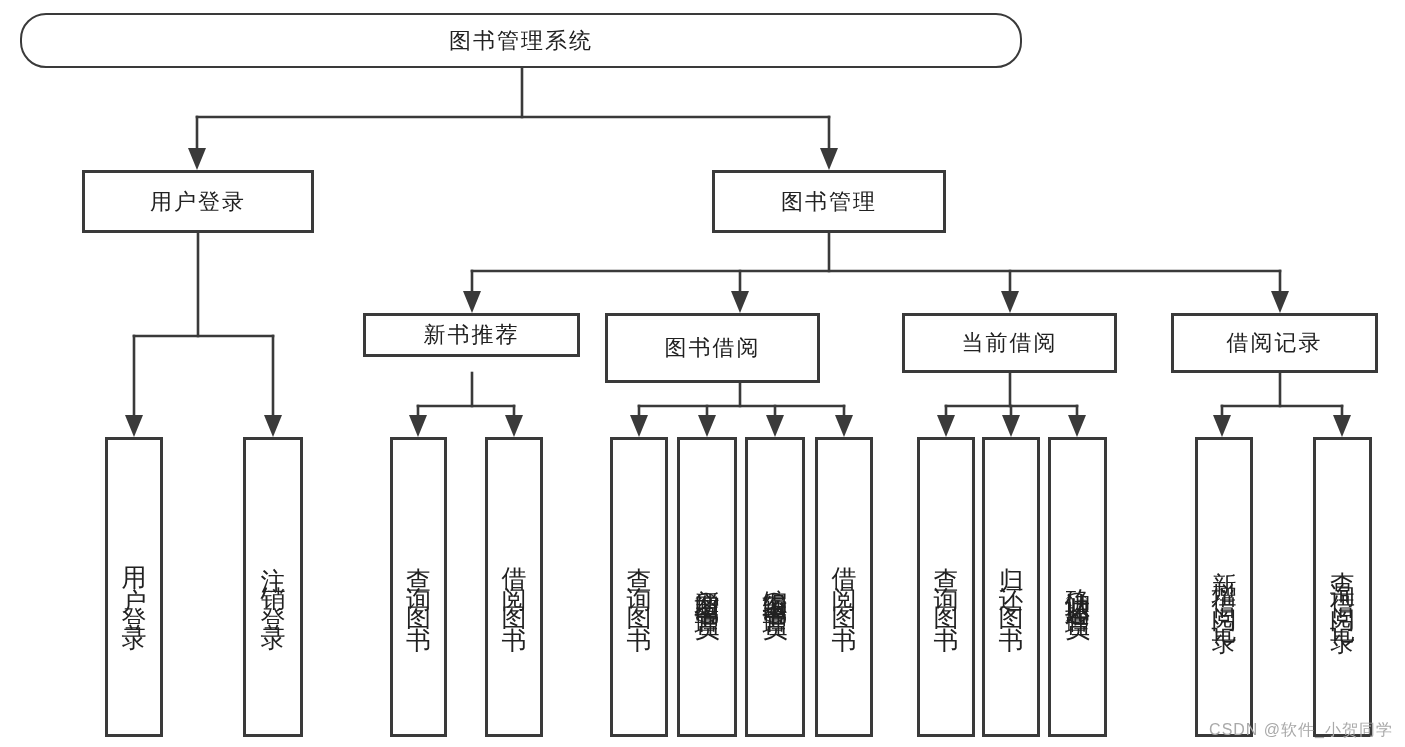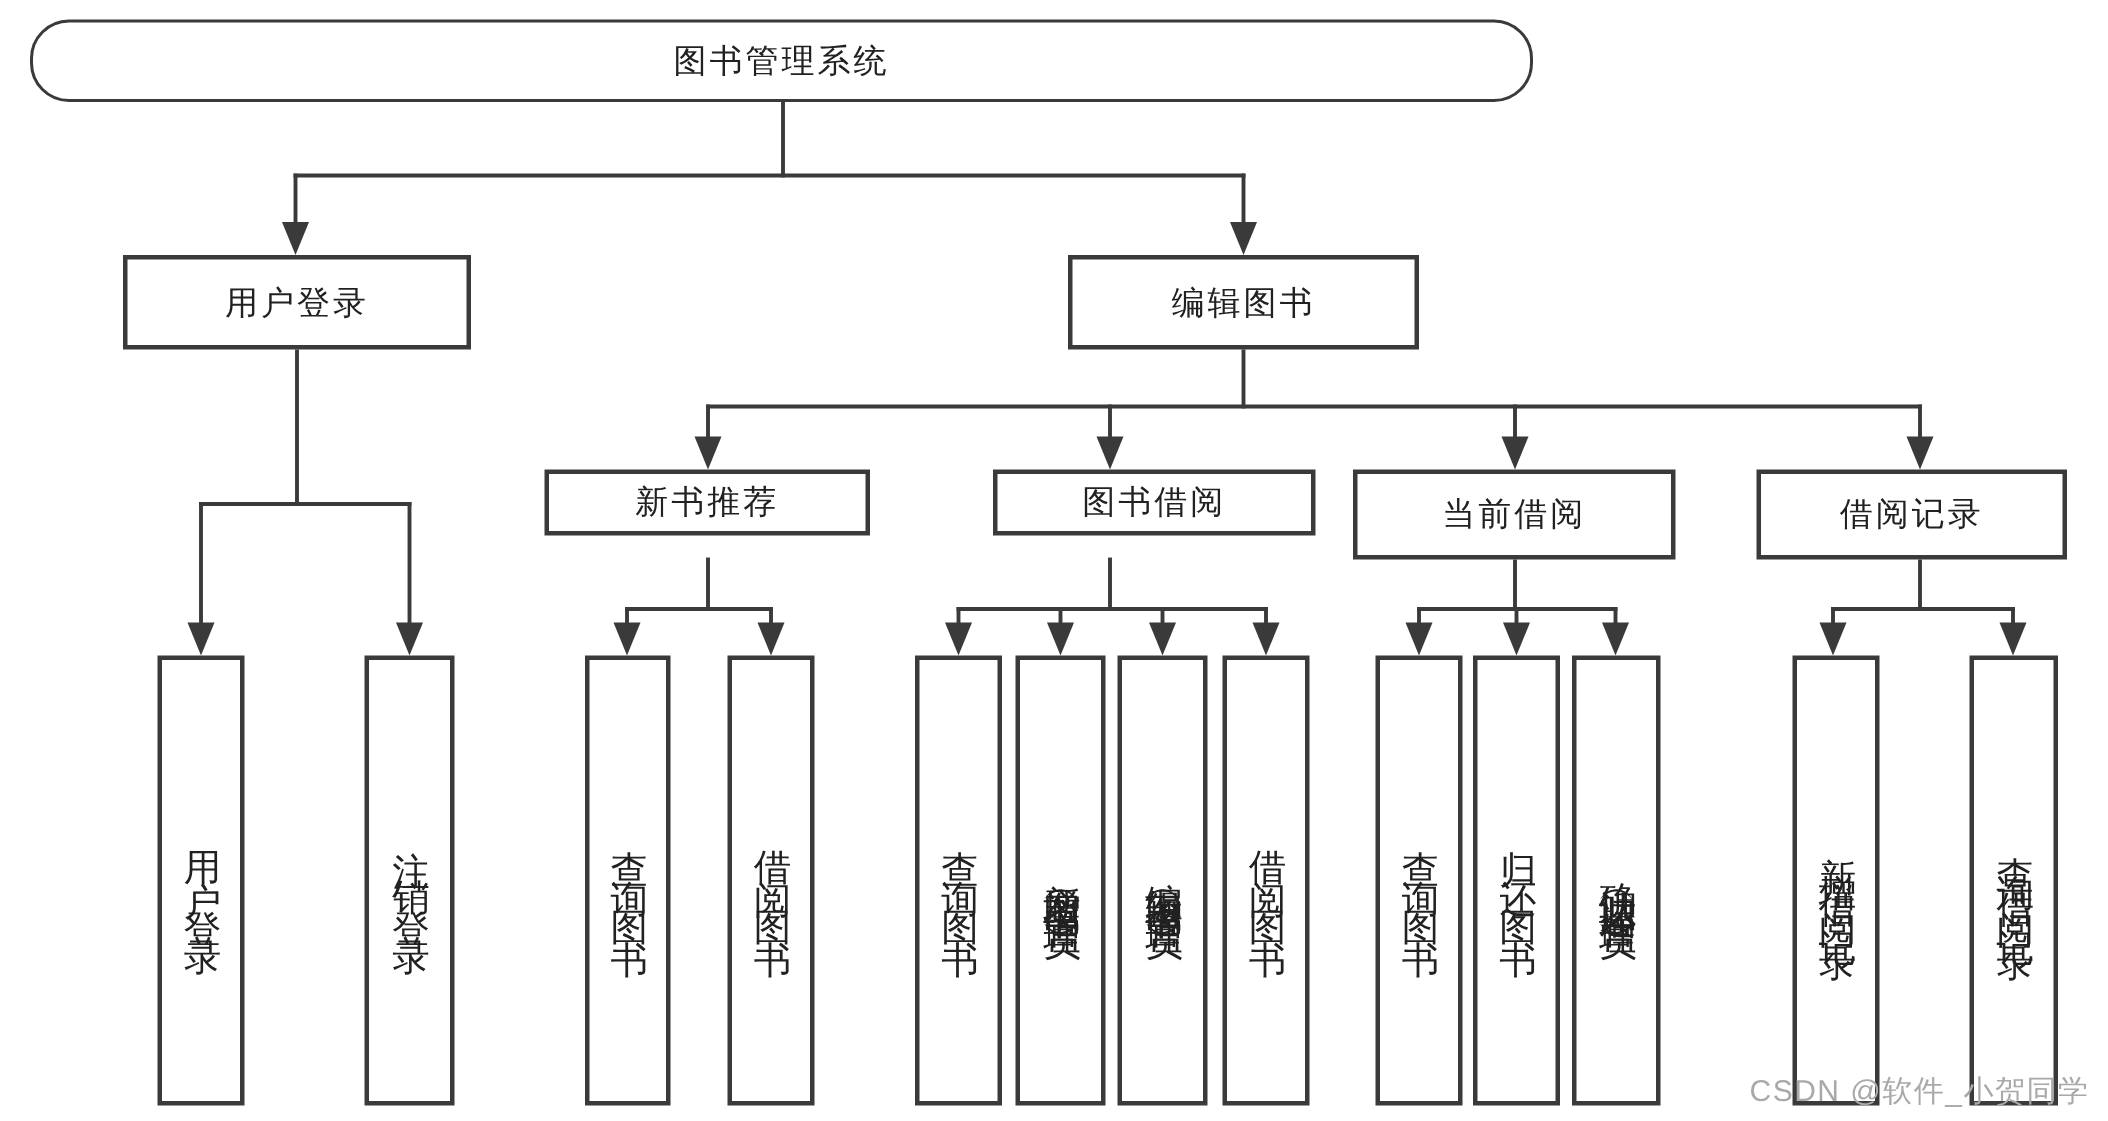--- a/index.html
+++ b/index.html
@@ -48,21 +48,21 @@
     color: var(--text);
     line-height: 1;
   }
   .ls-loose { letter-spacing: 20px; }
   .ls-mid   { letter-spacing: 12px; }
   .ls-tight { letter-spacing: 4px; }
   #watermark {
     position: absolute;
     right: 12px;
     bottom: 6px;
-    font-size: 20px;
+    font-size: 16px;
     color: var(--watermark);
     letter-spacing: 1px;
     white-space: nowrap;
     z-index: 5;
   }
 </style>
 </head>
 <body>
 
 <div id="stage">
@@ -134,27 +134,27 @@
   </svg>
 
   <div class="box root" style="left:20px; top:13px; width:1002px; height:55px;border-radius:26px;">
     <span class="hlabel">图书管理系统</span>
   </div>
 
   <div class="box" style="left:82px; top:170px; width:232px; height:63px;">
     <span class="hlabel">用户登录</span>
   </div>
   <div class="box" style="left:712px; top:170px; width:234px; height:63px;">
-    <span class="hlabel">编辑图书</span>
+    <span class="hlabel">图书管理</span>
   </div>
 
   <div class="box" style="left:363px; top:313px; width:217px; height:44px;">
     <span class="hlabel">新书推荐</span>
   </div>
-  <div class="box" style="left:662px; top:313px; width:215px; height:44px;">
+  <div class="box" style="left:605px; top:313px; width:215px; height:70px;">
     <span class="hlabel">图书借阅</span>
   </div>
   <div class="box" style="left:902px; top:313px; width:215px; height:60px;">
     <span class="hlabel">当前借阅</span>
   </div>
   <div class="box" style="left:1171px; top:313px; width:207px; height:60px;">
     <span class="hlabel">借阅记录</span>
   </div>
 
   <div class="box leaf" style="left:105px; width:58px;">

